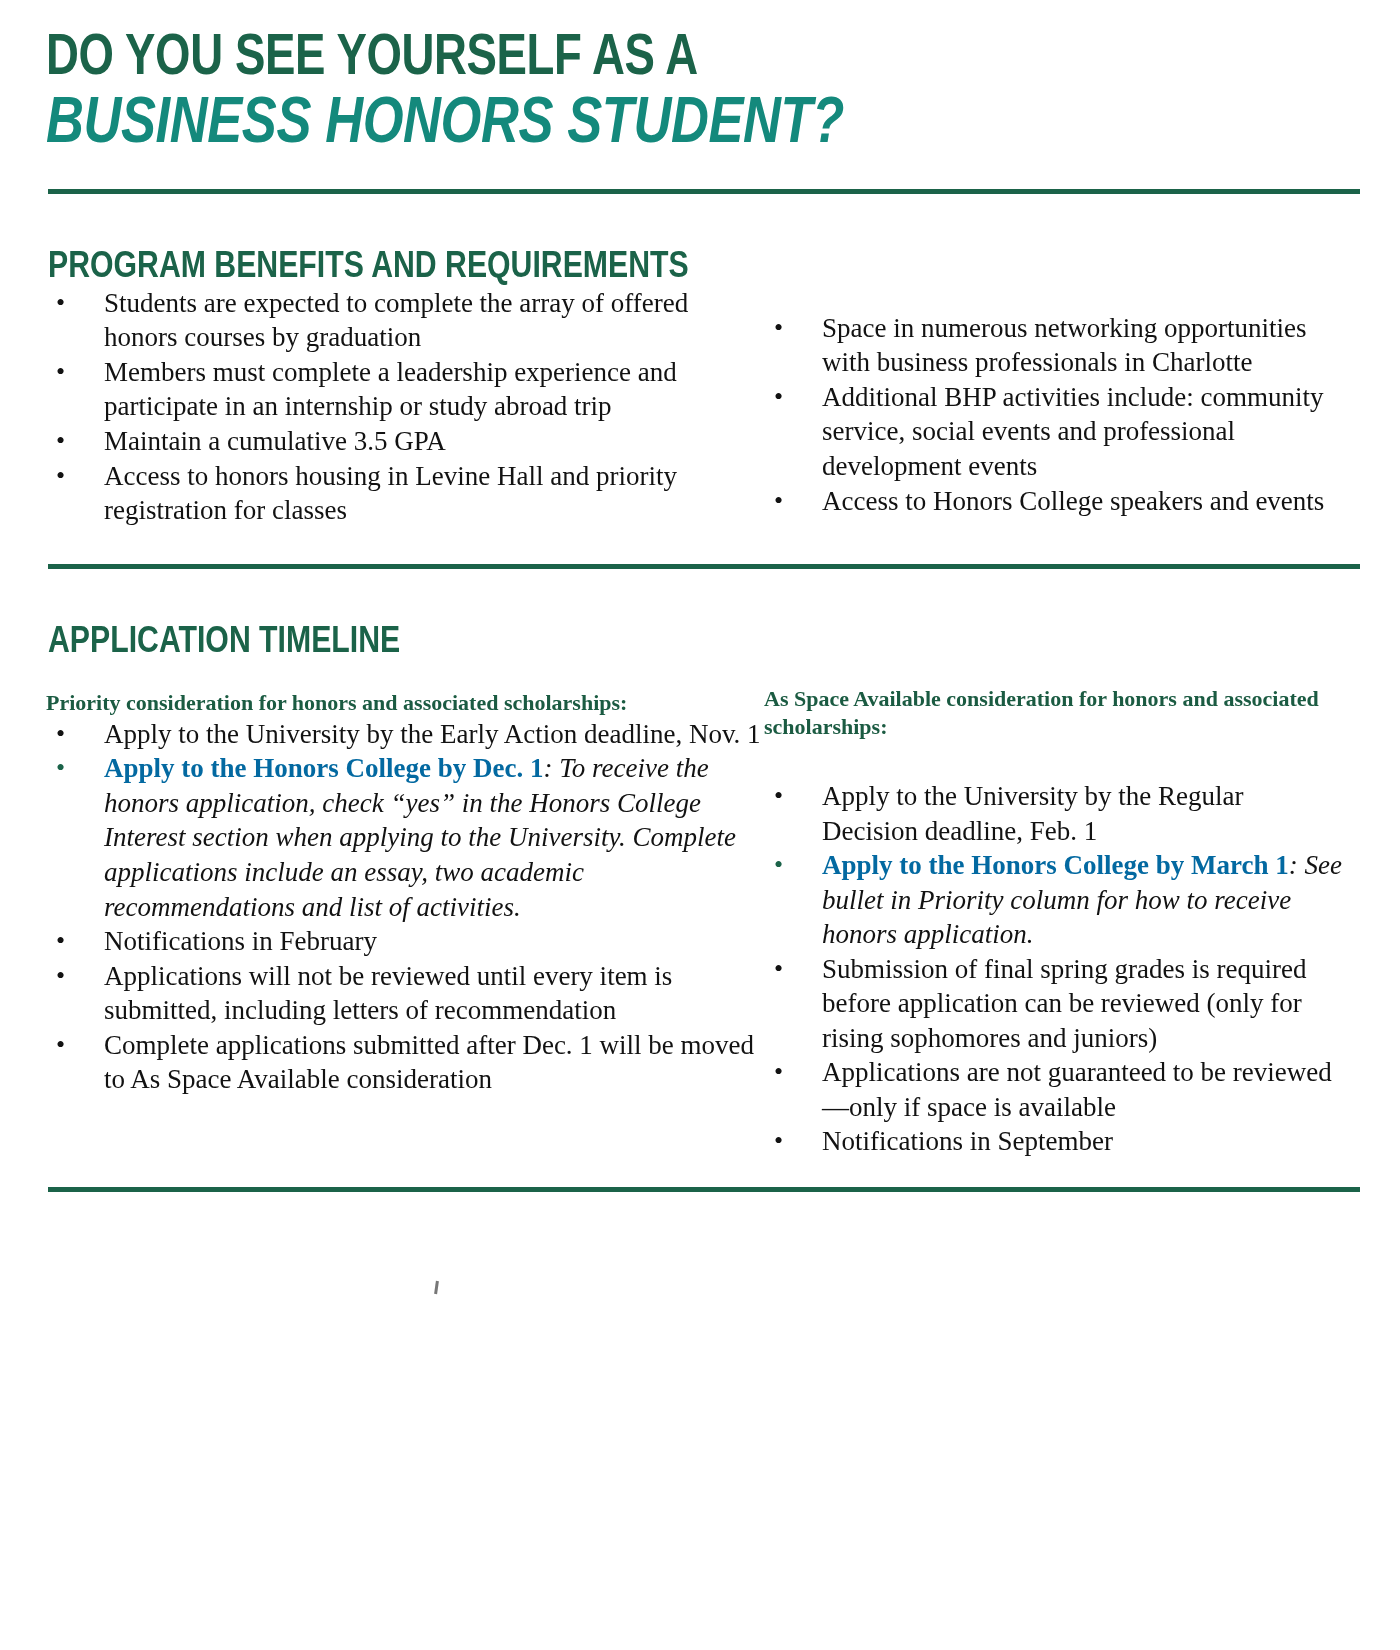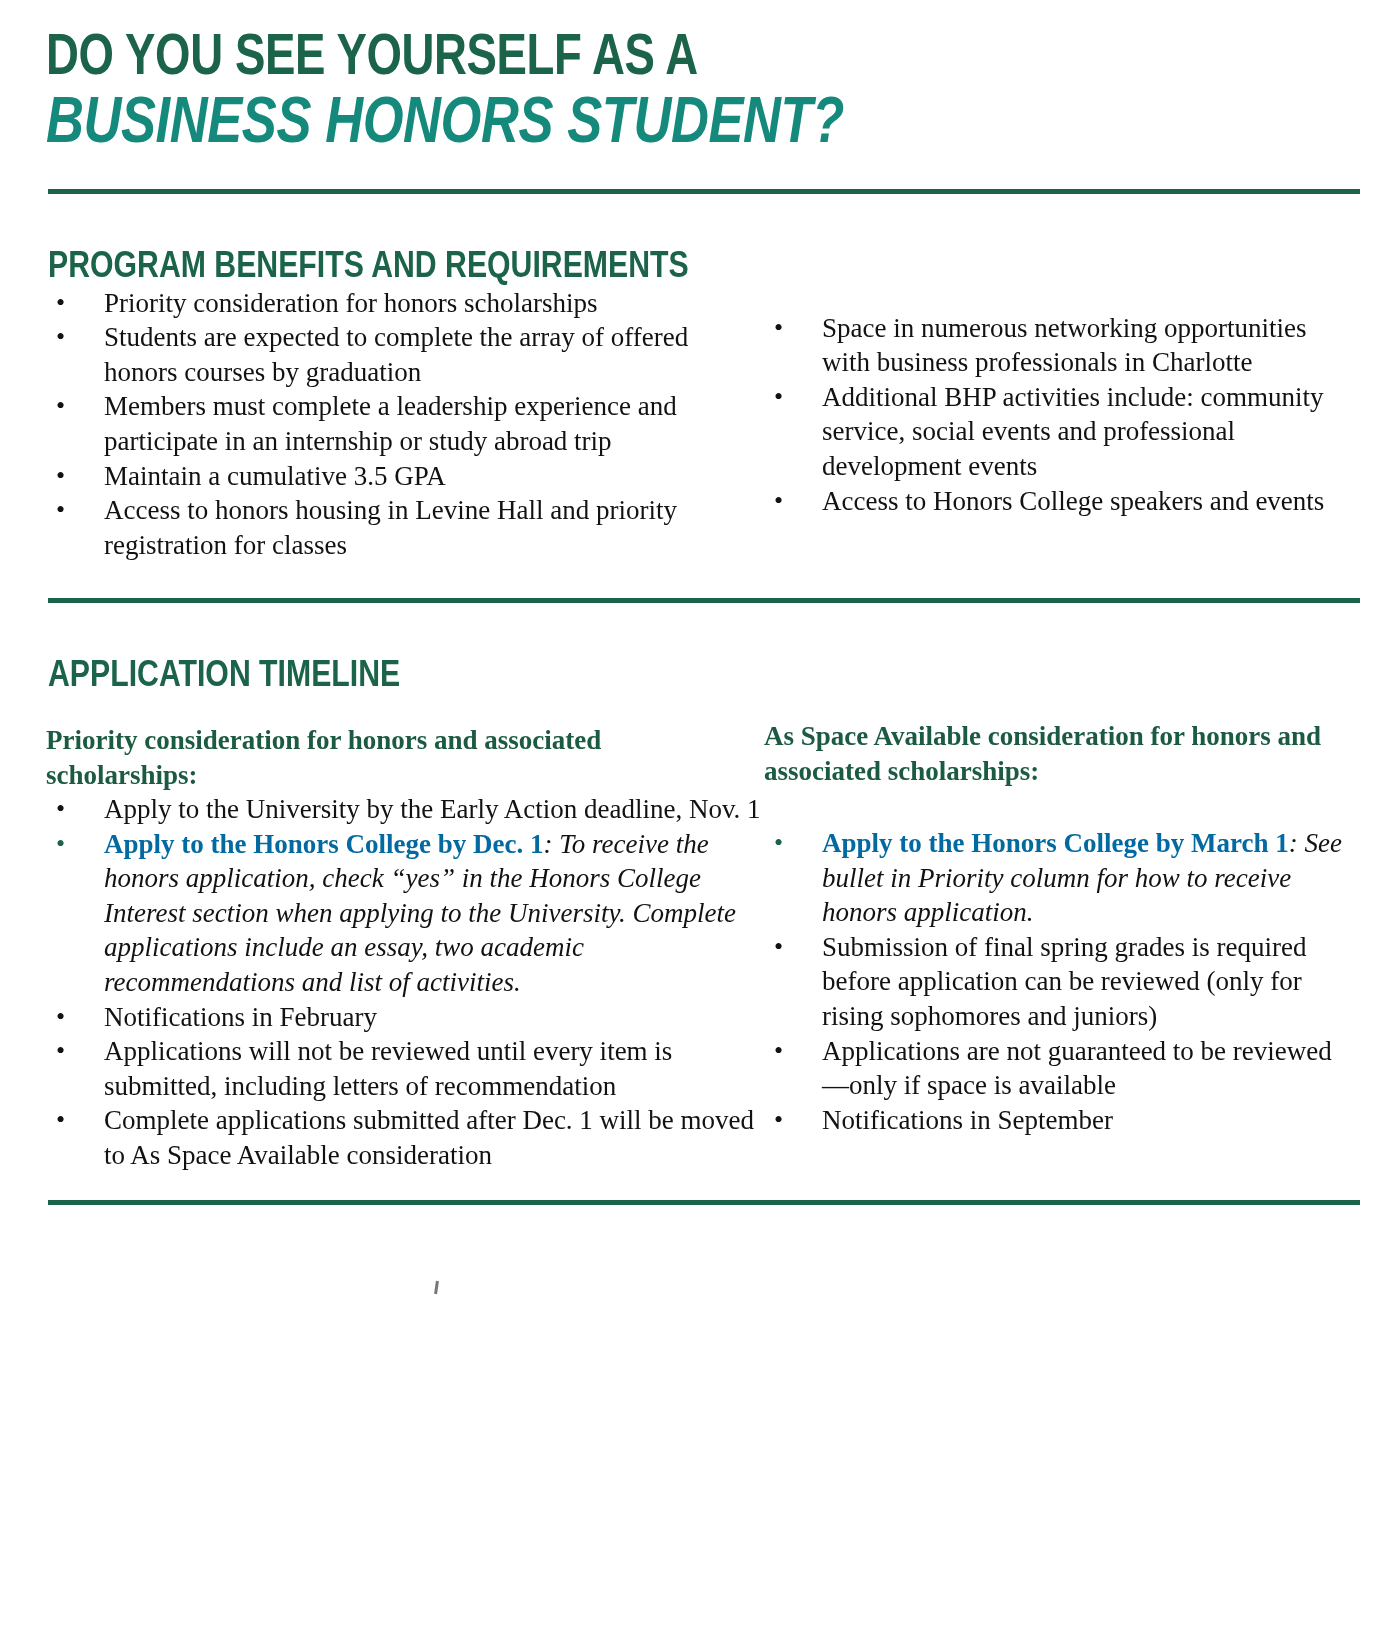--- a/index.html
+++ b/index.html
@@ -112,21 +112,21 @@
   }
   ul.bl > li.green-bullet::before {
     color: #1b6349;
   }
 
   .benefits-list { margin-top: 26px; }
   .benefits-list.right { margin-top: 25px; }
 
   
   .sub-head {
-    font-size: 27px;
+    font-size: 22px;
     font-weight: bold;
     line-height: 1.28;
     color: #1b5b42;
     margin-top: 28px;
     padding-right: 6px;
   }
   .sub-head.right { margin-top: 24px; }
 
   .timeline-list { margin-top: 34px; }
   .timeline-list.right { margin-top: 38px; }
@@ -187,21 +187,20 @@
     <div class="headline-l2">BUSINESS HONORS STUDENT?</div>
   </div>
 
   <div class="rule rule-top"></div>
 
   <div class="section-title">PROGRAM BENEFITS AND REQUIREMENTS</div>
 
   <div class="cols">
     <div class="col-left">
       <ul class="bl benefits-list">
-        <li>Priority consideration for honors scholarships</li>
         <li>Students are expected to complete the array of offered honors courses by graduation</li>
         <li>Members must complete a leadership experience and participate in an internship or study abroad trip</li>
         <li>Maintain a cumulative 3.5 GPA</li>
         <li>Access to honors housing in Levine Hall and priority registration for classes</li>
       </ul>
     </div>
     <div class="col-right">
       <ul class="bl benefits-list right">
         <li>Space in numerous networking opportunities with business professionals in Charlotte</li>
         <li>Additional BHP activities include: community service, social events and professional development events</li>
@@ -223,20 +222,21 @@
         <li class="green-bullet"><span class="lead-green">Apply to the Honors College by Dec. 1</span><span class="it">: To receive the honors application, check “yes” in the Honors College Interest section when applying to the University. Complete applications include an essay, two academic recommendations and list of activities.</span></li>
         <li><span class="lead-green"></span><span>Notifications in February</span></li>
         <li><span class="lead-green"></span><span>Applications will not be reviewed until every item is submitted, including letters of recommendation</span></li>
         <li><span class="lead-green"></span><span>Complete applications submitted after Dec. 1 will be moved to As Space Available consideration</span></li>
       </ul>
     </div>
 
     <div class="col-right">
       <div class="sub-head right">As Space Available consideration for honors and associated scholarships:</div>
       <ul class="bl timeline-list right">
+        <li><span class="lead-green"></span><span>Apply to the University by the Regular Decision deadline, Feb. 1</span></li>
         <li class="green-bullet"><span class="lead-green">Apply to the Honors College by March 1</span><span class="it">: See bullet in Priority column for how to receive honors application.</span></li>
         <li><span class="lead-green"></span><span>Submission of final spring grades is required before application can be reviewed (only for rising sophomores and juniors)</span></li>
         <li><span class="lead-green"></span><span>Applications are not guaranteed to be reviewed—only if space is available</span></li>
         <li><span class="lead-green"></span><span>Notifications in September</span></li>
       </ul>
     </div>
 
   </div>
 
   <div class="rule rule-bottom"></div>

